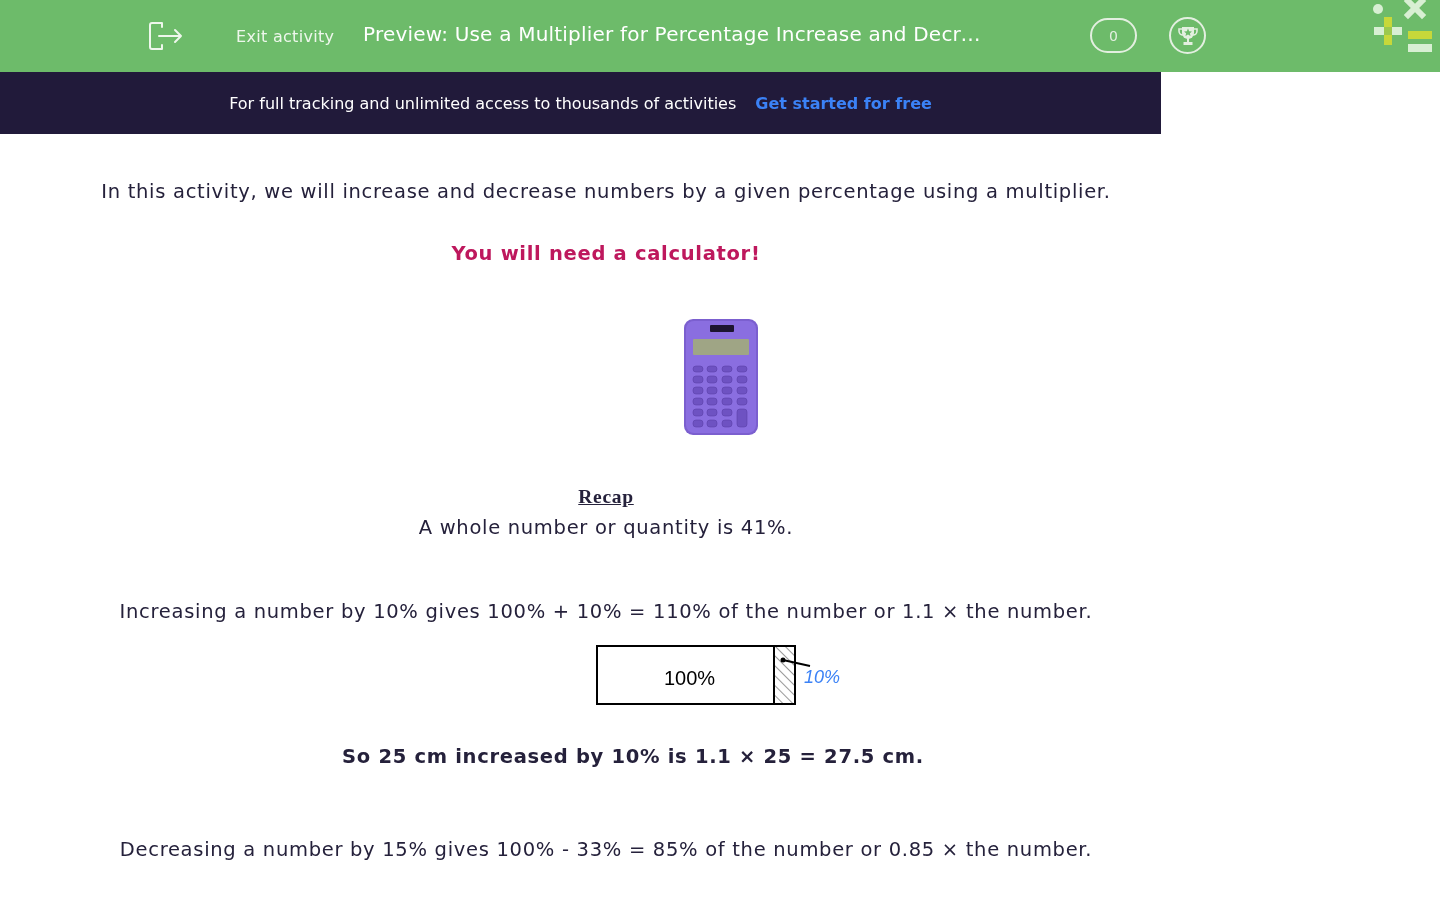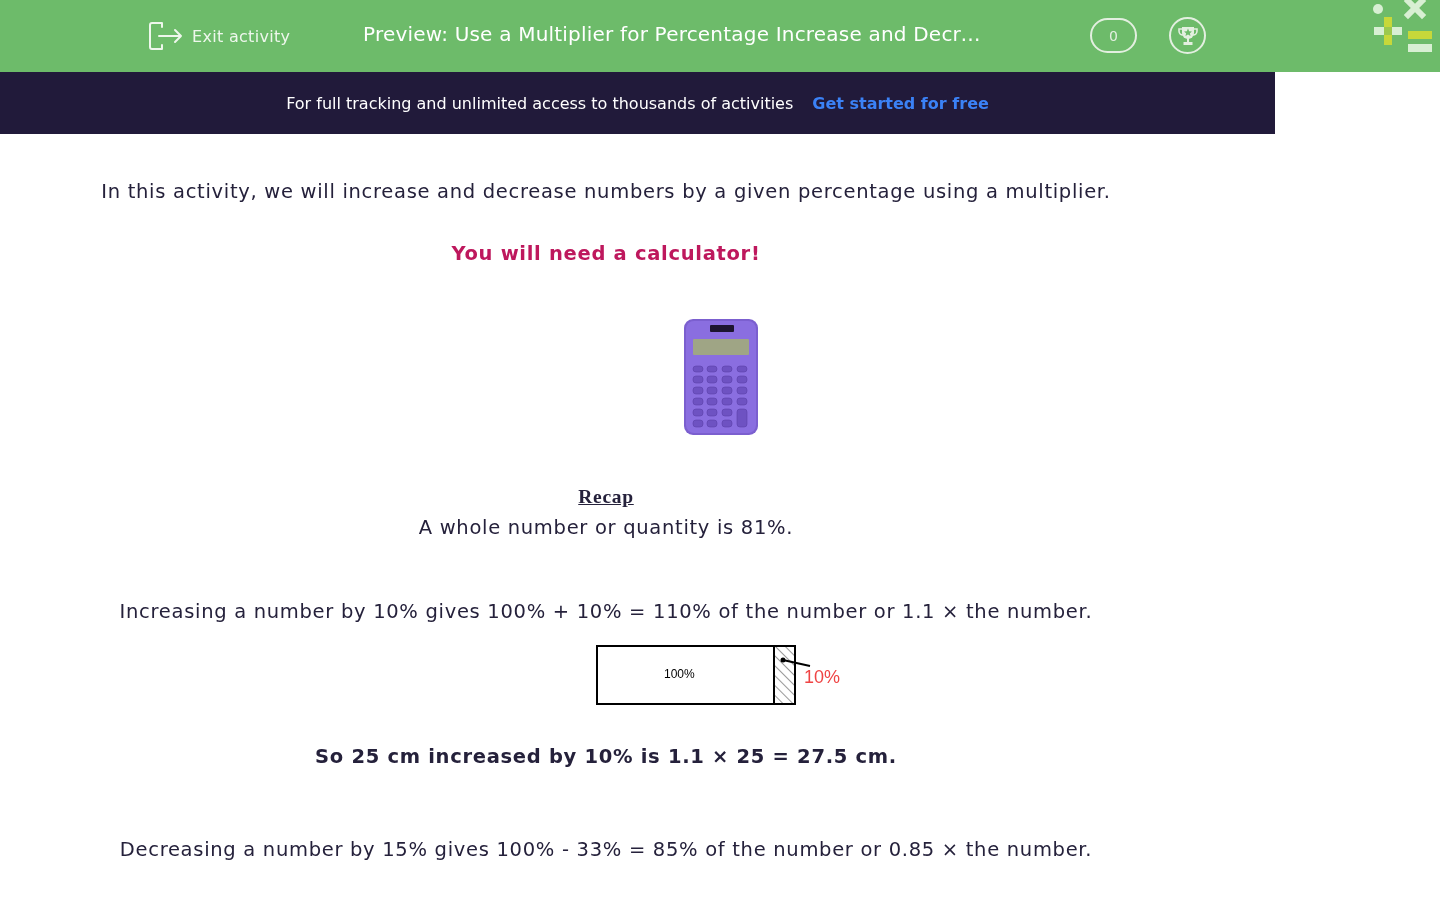--- a/index.html
+++ b/index.html
@@ -1,28 +1,28 @@
 <!DOCTYPE html>
 <html><head>
 <meta charset="utf-8">
 <style>
   * { box-sizing: border-box; margin: 0; padding: 0; }
   html, body { width: 1440px; height: 900px; overflow: hidden; background: #ffffff; }
   body { font-family: "DejaVu Sans", sans-serif; color: #25213b; position: relative; }
 
   .topbar { position: absolute; left: 0; top: 0; width: 1440px; height: 72px; background: #6dbb6a; }
-  .exit { position: absolute; left: 148px; top: 20px; display: flex; align-items: center; cursor: pointer; }
+  .exit { position: absolute; left: 148px; top: 20px; display: flex; align-items: center; cursor: pointer; gap: 44px; }
   .exit svg { width: 36px; height: 32px; }
   .exit-label { color: #eef7ec; font-size: 16px; margin-left: 8px; letter-spacing: 0.3px; }
   .title { position: absolute; left: 363px; top: 22px; width: 620px; color: #ffffff; font-size: 20px; white-space: nowrap; overflow: hidden; text-overflow: ellipsis; letter-spacing: 0.2px; }
   .score { position: absolute; left: 1090px; top: 18px; width: 47px; height: 35px; border: 2px solid #e3efe0; border-radius: 18px; color: #e3efe0; font-size: 14px; display: flex; align-items: center; justify-content: center; }
   .trophy { position: absolute; left: 1169px; top: 17px; width: 37px; height: 37px; border: 2px solid #e3efe0; border-radius: 50%; display: flex; align-items: center; justify-content: center; cursor: pointer; }
   .logo { position: absolute; left: 1368px; top: 0; width: 72px; height: 56px; }
 
-  .promo { position: absolute; left: 0; top: 72px; width: 1275px; height: 62px; background: #211a3a; color: #ffffff; display: flex; align-items: center; justify-content: center; font-size: 16px; }
+  .promo { position: absolute; left: 0; top: 72px; width: 1161px; height: 62px; background: #211a3a; color: #ffffff; display: flex; align-items: center; justify-content: center; font-size: 16px; }
   .promo a { color: #3b82f6; font-weight: bold; margin-left: 19px; text-decoration: none; cursor: pointer; }
   .p { position: absolute; left: 0; width: 1212px; text-align: center; font-size: 19.5px; letter-spacing: 0.7px; color: #25213b; }
   .bold { font-weight: bold; }
   .purple { color: #be185d; font-weight: bold; }
   .recap { text-decoration: underline; font-weight: bold; }
 
   .calc { position: absolute; left: 682px; top: 318px; width: 78px; height: 118px; }
   .diagram { position: absolute; left: 590px; top: 640px; width: 260px; height: 72px; }
 </style>
 </head>
@@ -92,33 +92,33 @@
       <rect x="25" y="91" width="10" height="7" rx="3"></rect>
       <rect x="40" y="91" width="10" height="7" rx="3"></rect>
       <rect x="55" y="91" width="10" height="18" rx="3"></rect>
     <rect x="11" y="102" width="10" height="7" rx="3"></rect>
       <rect x="25" y="102" width="10" height="7" rx="3"></rect>
       <rect x="40" y="102" width="10" height="7" rx="3"></rect>
   </g>
 </svg>
 
 <div class="p recap" style="top:486px;font-family:Liberation Serif, serif;">Recap</div>
-<div class="p" style="top:516px;">A whole number or quantity is 81%.</div>
+<div class="p" style="top:516px;">A whole number or quantity is 41%.</div>
 <div class="p" style="top:578px;margin-top:22px;">Increasing a number by 10% gives 100% + 10% = 110% of the number or 1.1 × the number.</div>
 
 <div class="diagram">
   <svg width="260" height="72" viewBox="0 0 260 72" style="position:absolute;left:0;top:0;">
     <defs>
       <pattern id="hatch" width="7" height="7" patternUnits="userSpaceOnUse" patternTransform="rotate(-45)">
         <line x1="0" y1="0" x2="0" y2="7" stroke="#000" stroke-width="0.8"></line>
       </pattern>
     </defs>
     <rect x="7" y="6" width="177" height="58" fill="#fff" stroke="#000" stroke-width="2"></rect>
     <rect x="184" y="6" width="21" height="58" fill="url(#hatch)" stroke="#000" stroke-width="2"></rect>
     <circle cx="193" cy="20" r="2.5" fill="#000"></circle>
     <line x1="193" y1="20" x2="220" y2="26" stroke="#000" stroke-width="1.8"></line>
   </svg>
-  <span style="position:absolute;left:74px;top:27px;font-family:'Liberation Sans',sans-serif;font-size:12px;color:#000;">100%</span>
-  <span style="position:absolute;left:214px;top:27px;font-family:'Liberation Sans',sans-serif;font-size:18px;color:#ef4444;">10%</span>
+  <span style="position:absolute;left:74px;top:27px;font-family:'Liberation Sans',sans-serif;font-size:20px;color:#000;">100%</span>
+  <span style="position:absolute;left:214px;top:27px;font-family:'Liberation Sans',sans-serif;font-size:18px;color:#3b82f6;font-style:italic;">10%</span>
 </div>
 
-<div class="p bold" style="top:745px;">So 25 cm increased by 10% is 1.1 × 25 = 27.5 cm.</div>
+<div class="p bold" style="top:745px;margin-left:27px;">So 25 cm increased by 10% is 1.1 × 25 = 27.5 cm.</div>
 <div class="p" style="top:838px;">Decreasing a number by 15% gives 100% - 33% = 85% of the number or 0.85 × the number.</div>
 
 </body></html>

